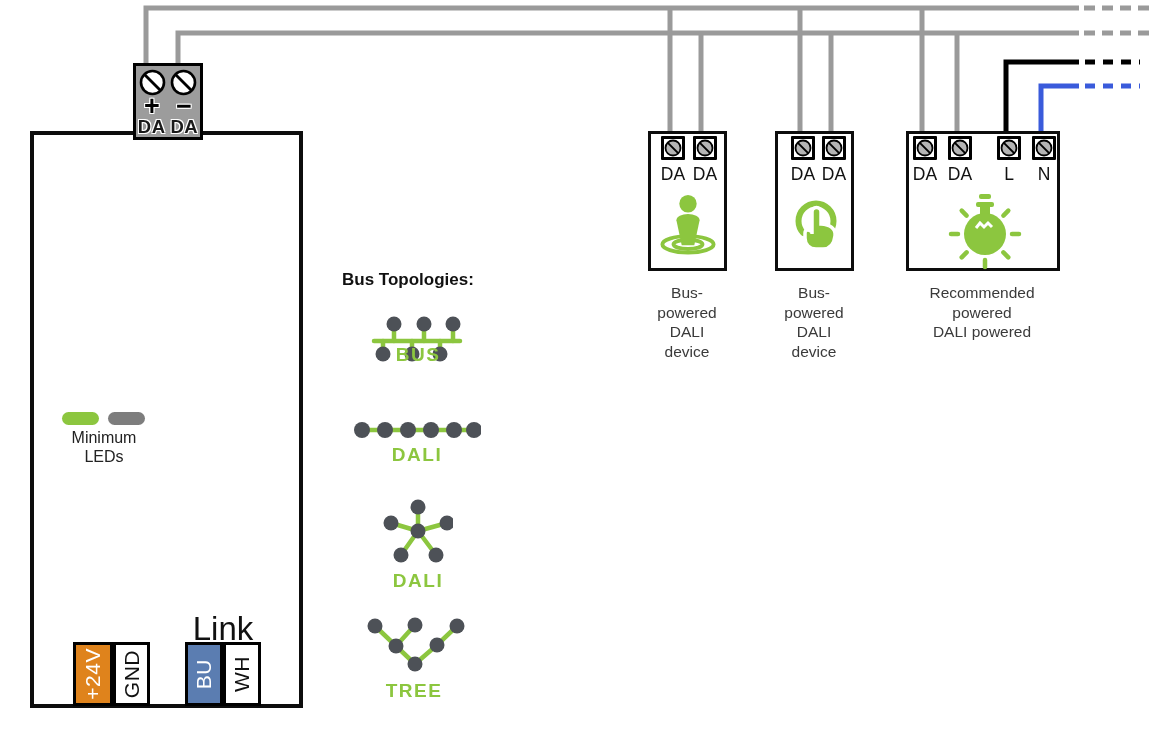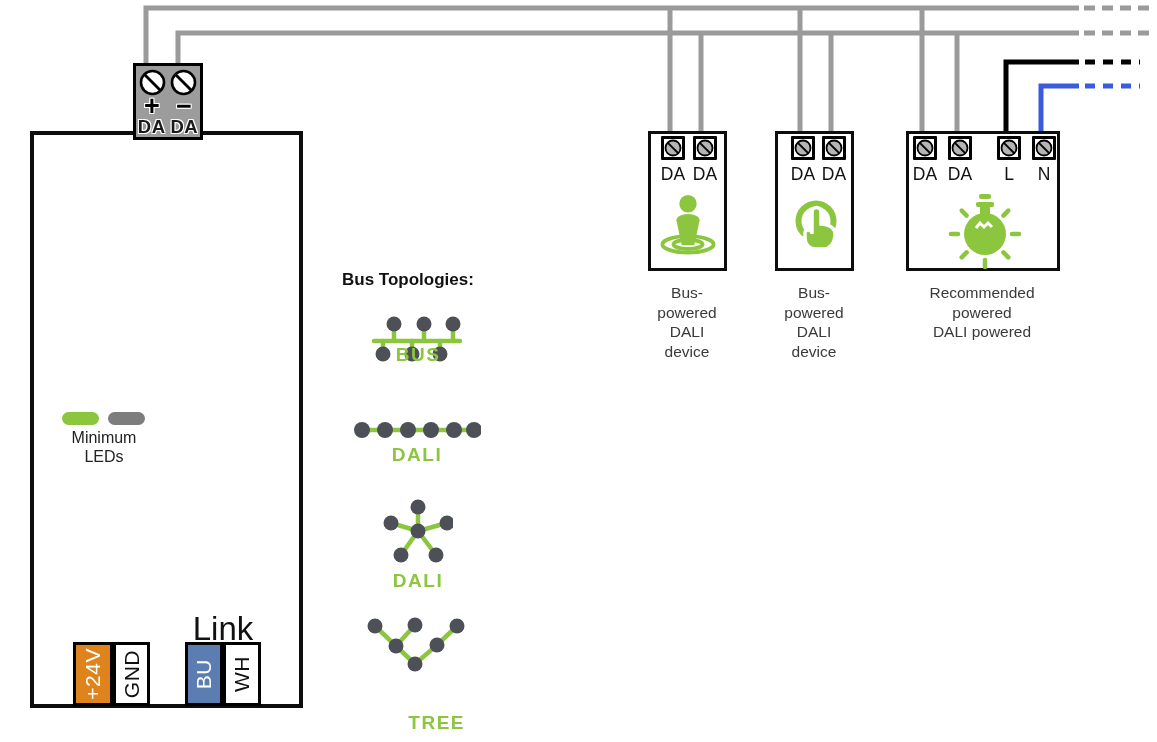--- a/index.html
+++ b/index.html
@@ -188,21 +188,21 @@
     <svg width="102" height="58" viewBox="0 0 102 58">
       <path class="tline" d="M52,49 L33,31 M52,49 L74,30 M33,31 L12,11 M33,31 L52,10 M74,30 L94,11"></path>
       <circle class="tnode" cx="12" cy="11" r="7.5"></circle>
         <circle class="tnode" cx="52" cy="10" r="7.5"></circle>
         <circle class="tnode" cx="94" cy="11" r="7.5"></circle>
       <circle class="tnode" cx="33" cy="31" r="7.5"></circle>
         <circle class="tnode" cx="74" cy="30" r="7.5"></circle>
       <circle class="tnode" cx="52" cy="49" r="7.5"></circle>
     </svg>
   </div>
-  <div class="topo-label" style="left:363px;top:712px;width:102px;text-align:right;">TREE</div>
+  <div class="topo-label" style="left:363px;top:680px;width:102px;">TREE</div>
 
   <div class="dev-box dev1">
     <span class="screw" style="left:10px;">
       <svg viewBox="0 0 24 24">
           <circle cx="12" cy="12" r="10" fill="#b5b5b5" stroke="#000" stroke-width="2.4"></circle>
           <line x1="4.8" y1="4.8" x2="19.2" y2="19.2" stroke="#000" stroke-width="2.6"></line>
         </svg>
     </span>
     <span class="screw" style="left:42px;">
       <svg viewBox="0 0 24 24">

